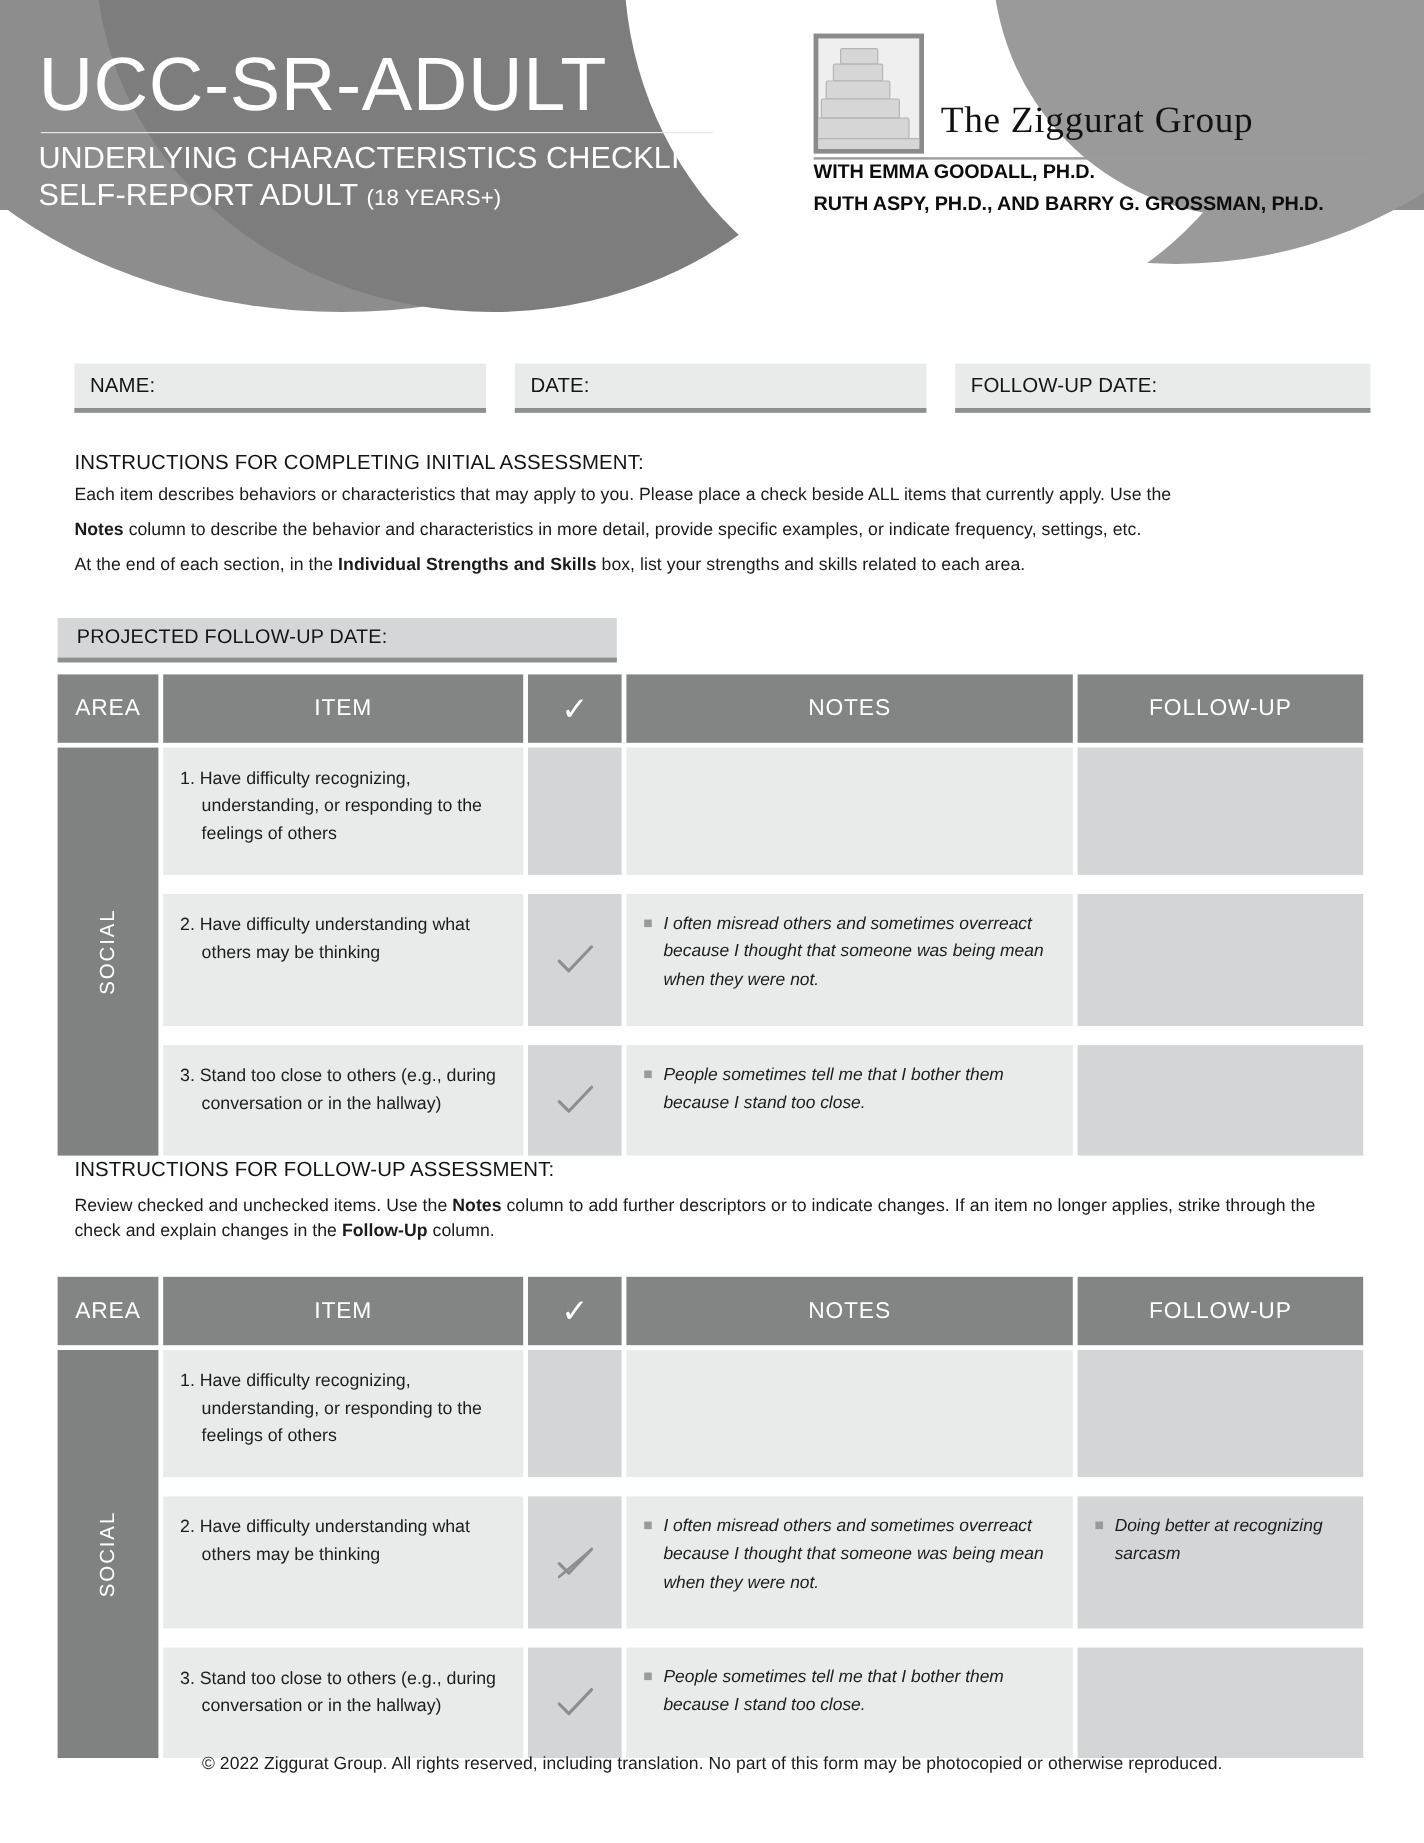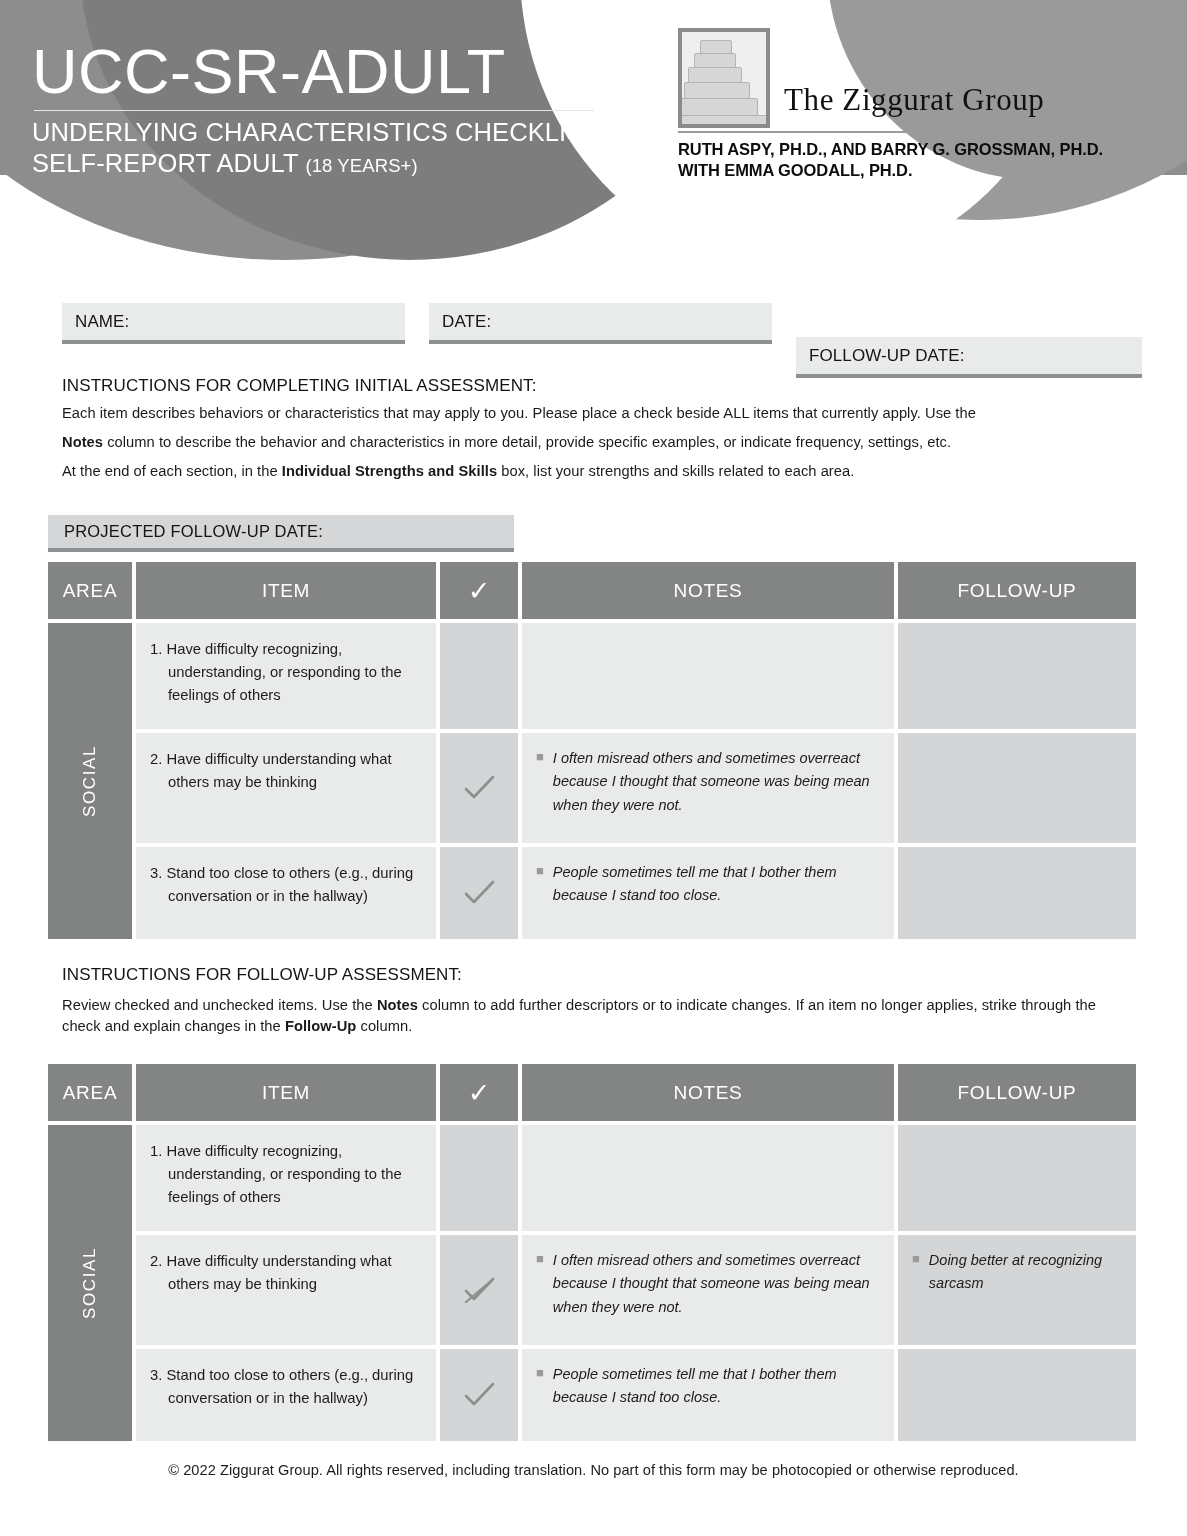--- a/index.html
+++ b/index.html
@@ -152,21 +152,21 @@
     height: 41px;
     display: flex;
     align-items: center;
     padding-left: 13px;
     font-size: 17px;
     letter-spacing: 0.1px;
     color: #151515;
   }
   .field.name { width: 345px; }
   .field.date { width: 345px; }
-  .field.fu   { width: 348px; margin-top: 34px; }
+  .field.fu   { width: 348px; }
 
   
   .instr-head {
     position: absolute;
     font-size: 17px;
     letter-spacing: 0.1px;
     color: #141414;
   }
   .instr-body {
     position: absolute;
@@ -241,21 +241,21 @@
   .area-label {
     position: absolute;
     left: 50%; top: 50%;
     transform: translate(-50%, -50%) rotate(-90deg);
     transform-origin: center center;
     color: #ffffff;
     font-size: 17px;
     letter-spacing: 1.6px;
     white-space: nowrap;
   }
-  .rows { flex: 1 1 auto; display: flex; flex-direction: column; gap: 4px; align-items: flex-end; }
+  .rows { flex: 1 1 auto; display: flex; flex-direction: column; gap: 16px; align-items: flex-end; }
   .row { display: flex; gap: 4px; }
 
   .cell { background: #e9eaea; }
   .cell-item {
     width: 300px; flex: 0 0 300px;
     padding: 15px 12px 12px 14px;
     font-size: 14.8px;
     line-height: 1.55;
     color: #1c1c1c;
   }
@@ -341,22 +341,22 @@
           <div class="zig-step" style="left:18px; top:8px;  width:32px; height:14px;"></div>
           <div class="zig-step" style="left:12px; top:21px; width:42px; height:15px;"></div>
           <div class="zig-step" style="left:6px;  top:35px; width:54px; height:16px;"></div>
           <div class="zig-step" style="left:2px;  top:50px; width:66px; height:17px;"></div>
           <div class="zig-step" style="left:-2px; top:66px; width:78px; height:18px;"></div>
           <div class="zig-step" style="left:-6px; top:83px; width:92px; height:20px;"></div>
         </div>
         <div class="zig-name">The Ziggurat Group</div>
       </div>
       <div class="logo-rule"></div>
+      <div class="authors" style="margin-top:0;">WITH EMMA GOODALL, PH.D.</div>
       <div class="authors">RUTH ASPY, PH.D., AND BARRY G. GROSSMAN, PH.D.</div>
-      <div class="authors" style="margin-top:0;">WITH EMMA GOODALL, PH.D.</div>
     </div>
   </div>
 
   <div class="fields-row">
     <div class="field name">
       <span>NAME:</span>
     </div>
     <div class="field date">
       <span>DATE:</span>
     </div>

